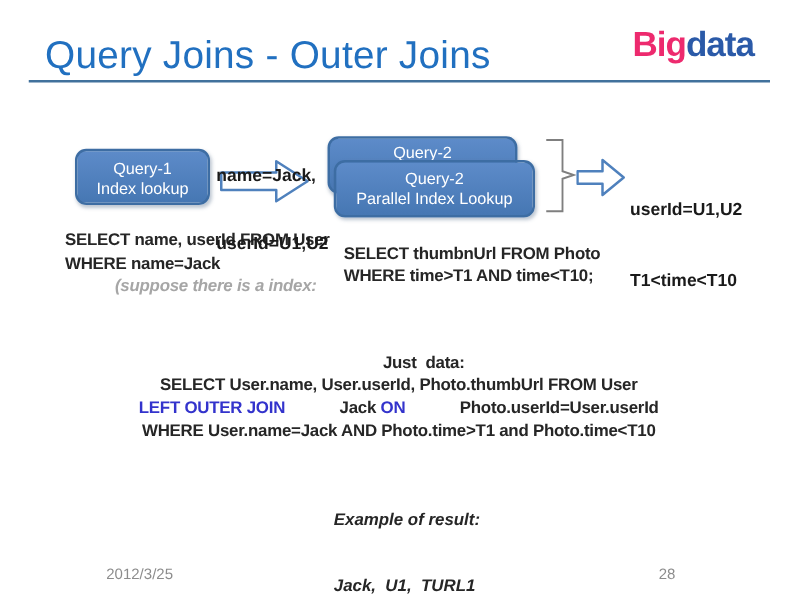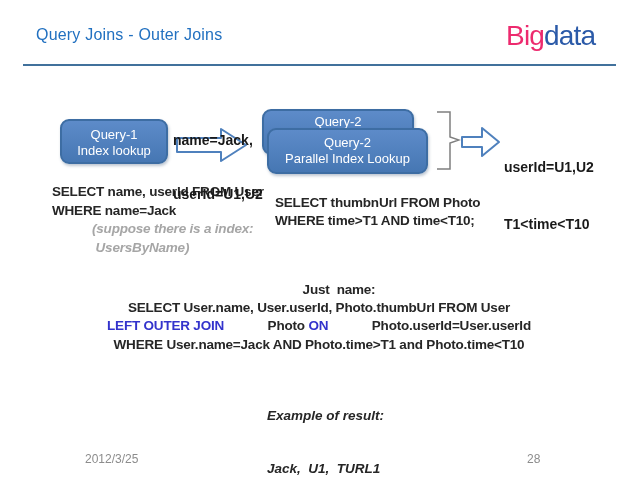--- a/index.html
+++ b/index.html
@@ -2,23 +2,23 @@
 <html><head>
 <meta charset="utf-8">
 <style>
   html,body { margin:0; padding:0; background:#fff; }
   .slide {
     position:relative; width:638px; height:478px; background:#ffffff;
     font-family:"Liberation Sans", sans-serif; overflow:hidden;
   }
   .title {
     position:absolute; left:36px; top:26px;
-    font-size:16px; color:#2170c0; letter-spacing:0.2px;text-align:center;
+    font-size:31px; color:#2170c0; letter-spacing:0.2px;text-align:center;
   }
-  .logo { position:absolute; left:506px; top:20px; font-size:28px; font-weight:normal; letter-spacing:-0.8px; }
+  .logo { position:absolute; left:506px; top:20px; font-size:28px; font-weight:bold; letter-spacing:-0.8px; }
   .logo-big { color:#ed2a6e; }
   .logo-data { color:#2b5aa8; }
   .rule { position:absolute; left:23px; top:64px; width:593px; height:2px; background:#41719c; }
 
   .box {
     position:absolute; box-sizing:border-box; border-radius:9px;
     background:linear-gradient(180deg,#5d8bc9,#4677b3);
     border:2px solid #3d6da3; color:#ffffff; text-align:center;
     font-size:13px; line-height:16px;
     box-shadow:1px 2px 3px rgba(110,130,155,0.45);
@@ -106,32 +106,31 @@
 
   <div class="arrow2-label">
     <div>userId=U1,U2</div>
     <div>T1&lt;time&lt;T10</div>
   </div>
 
   <div class="sqlblock sql-left">
     <div>SELECT name, userId FROM User</div>
     <div>WHERE name=Jack</div>
     <div class="note keep-ws">(suppose there is a index:</div>
-    <div class="note keep-ws"> UsersByName)</div>
   </div>
 
   <div class="sqlblock sql-right">
     <div>SELECT thumbnUrl FROM Photo</div>
     <div>WHERE time&gt;T1 AND time&lt;T10;</div>
   </div>
 
   <div class="just-like">
-    <div class="keep-ws">Just  name:</div>
+    <div class="keep-ws">Just  data:</div>
     <div>SELECT User.name, User.userId, Photo.thumbUrl FROM User</div>
-    <div><span class="kw">LEFT OUTER JOIN</span><span class="keep-ws"> Photo </span><span class="kw">ON</span><span class="keep-ws"> Photo.userId=User.userId</span></div>
+    <div><span class="kw">LEFT OUTER JOIN</span><span class="keep-ws"> Jack </span><span class="kw">ON</span><span class="keep-ws"> Photo.userId=User.userId</span></div>
     <div>WHERE User.name=Jack AND Photo.time&gt;T1 and Photo.time&lt;T10</div>
   </div>
 
   <div class="example">
     <div>Example of result:</div>
     <div>Jack,  U1,  TURL1</div>
     
   </div>
 
   <div class="footer-date">2012/3/25</div>

